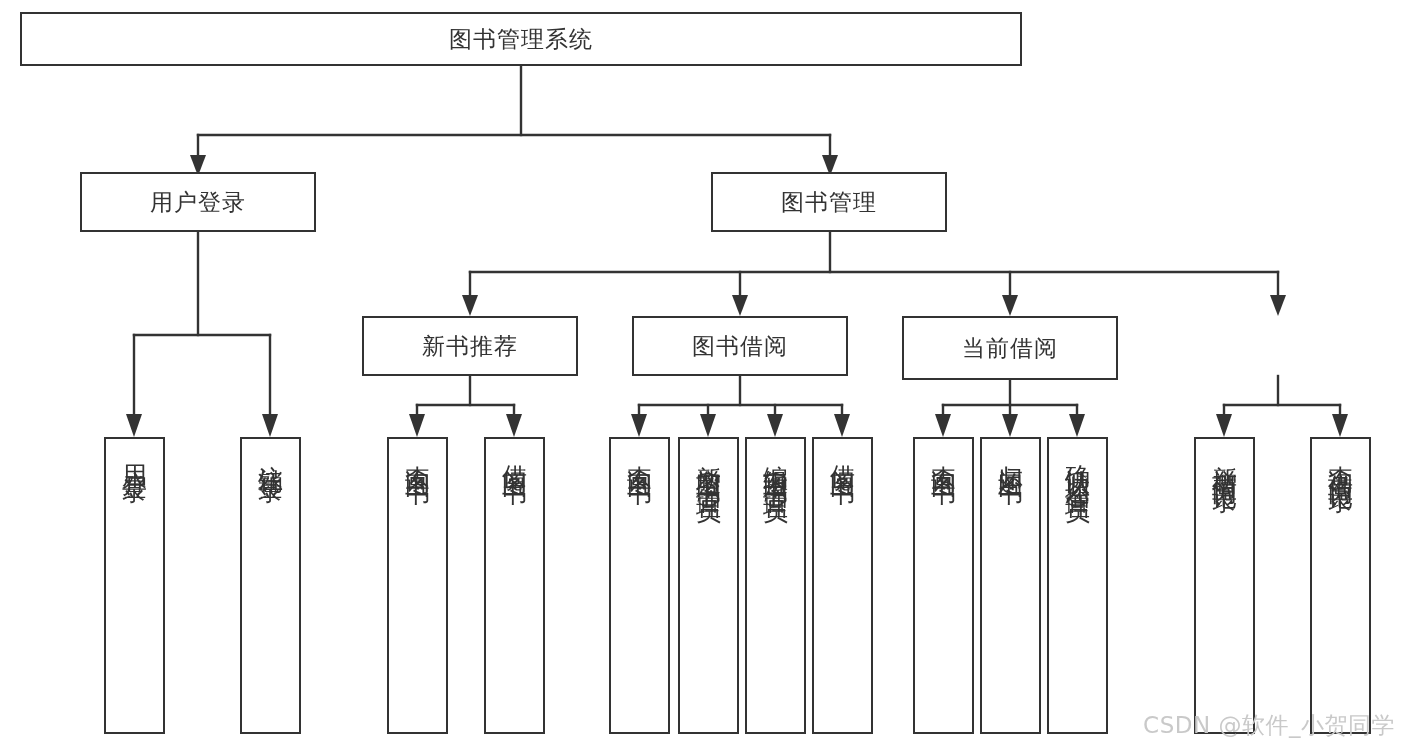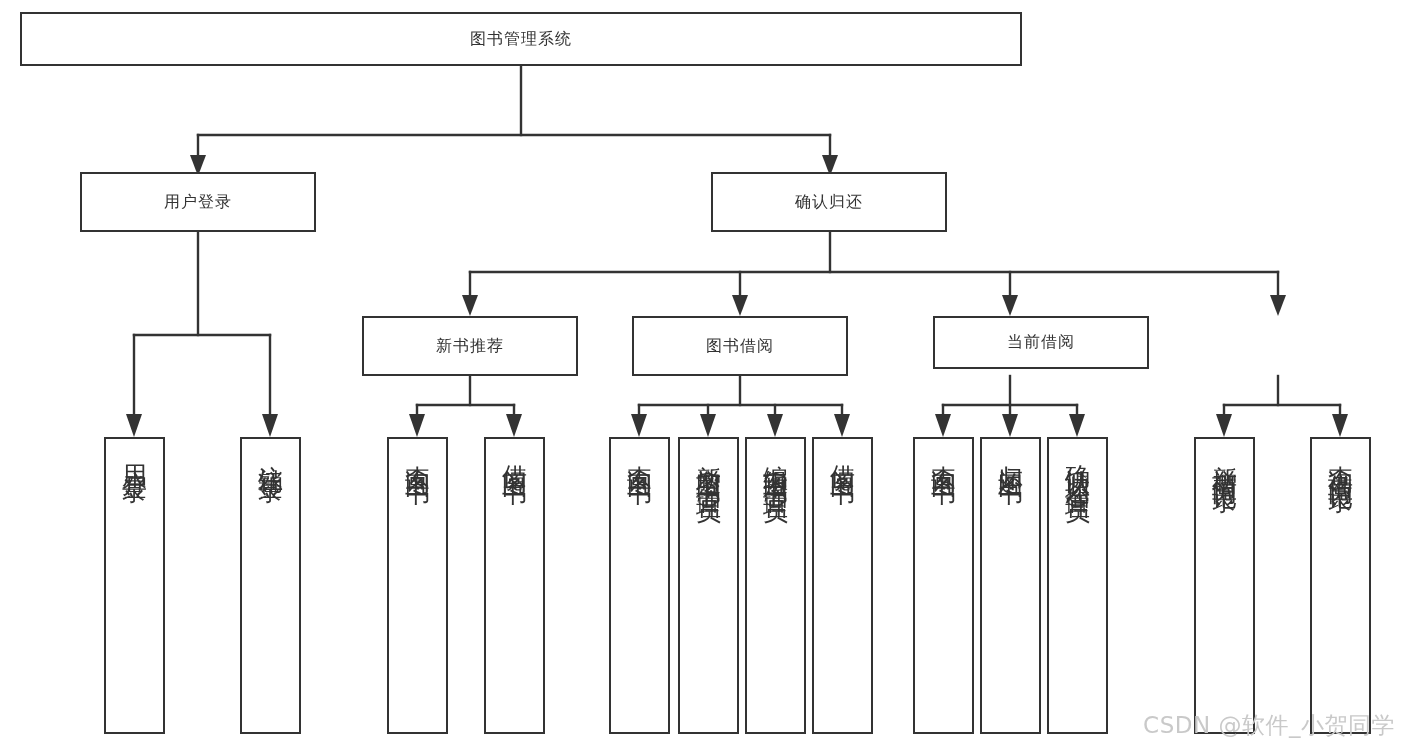--- a/index.html
+++ b/index.html
@@ -26,21 +26,21 @@
     position: absolute;
     box-sizing: border-box;
     background: #ffffff;
     border: 2px solid #333333;
     display: flex;
     align-items: center;
     justify-content: center;
   }
   .node-label {
     color: #333333;
-    font-size: 16px;
+    font-size: 23px;
     line-height: 1.15;
     letter-spacing: 1px;
     white-space: nowrap;
     user-select: none;
   }
   
   .h-node .node-label {
     writing-mode: horizontal-tb;
   }
   
@@ -152,30 +152,30 @@
   </svg>
 
   <div class="node-box h-node" style="left:20px; top:12px; width:1002px; height:54px;">
     <span class="node-label">图书管理系统</span>
   </div>
 
   <div class="node-box h-node" style="left:80px; top:172px; width:236px; height:60px;">
     <span class="node-label">用户登录</span>
   </div>
   <div class="node-box h-node" style="left:711px; top:172px; width:236px; height:60px;">
-    <span class="node-label">确认归还</span>
+    <span class="node-label">图书管理</span>
   </div>
 
   <div class="node-box h-node" style="left:632px; top:316px; width:216px; height:60px;">
     <span class="node-label">图书借阅</span>
   </div>
   <div class="node-box h-node" style="left:362px; top:316px; width:216px; height:60px;">
     <span class="node-label">新书推荐</span>
   </div>
-  <div class="node-box h-node" style="left:933px; top:316px; width:216px; height:53px;">
+  <div class="node-box h-node" style="left:902px; top:316px; width:216px; height:64px;">
     <span class="node-label">当前借阅</span>
   </div>
 
   <div class="node-box v-node" style="left:104px; top:437px; width:61px; height:297px;">
     <span class="node-label">用户登录</span>
   </div>
   <div class="node-box v-node" style="left:240px; top:437px; width:61px; height:297px;">
     <span class="node-label">注销登录</span>
   </div>
 

